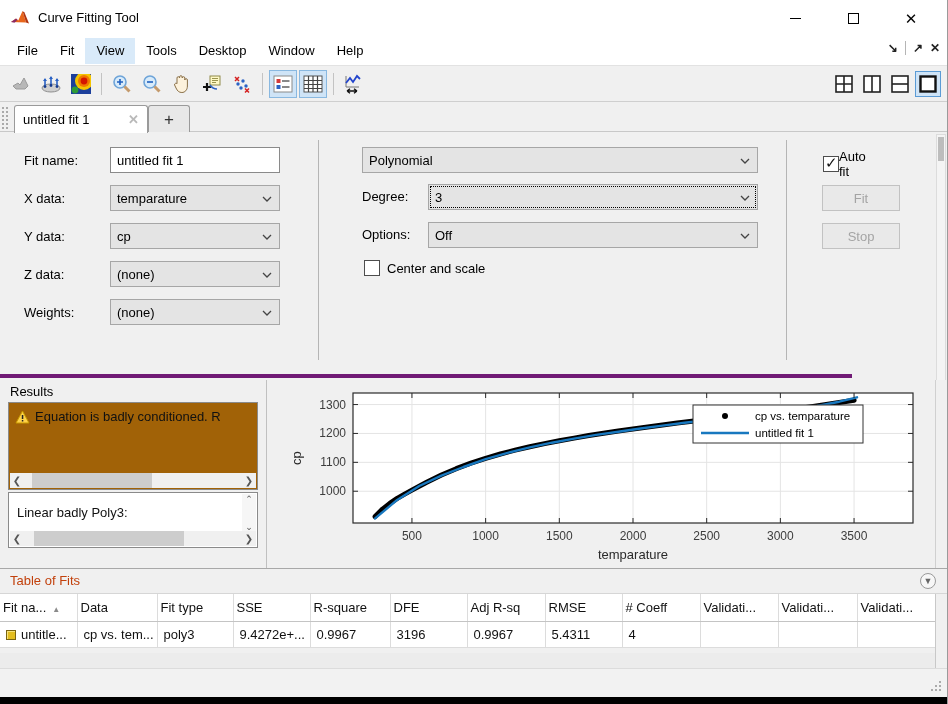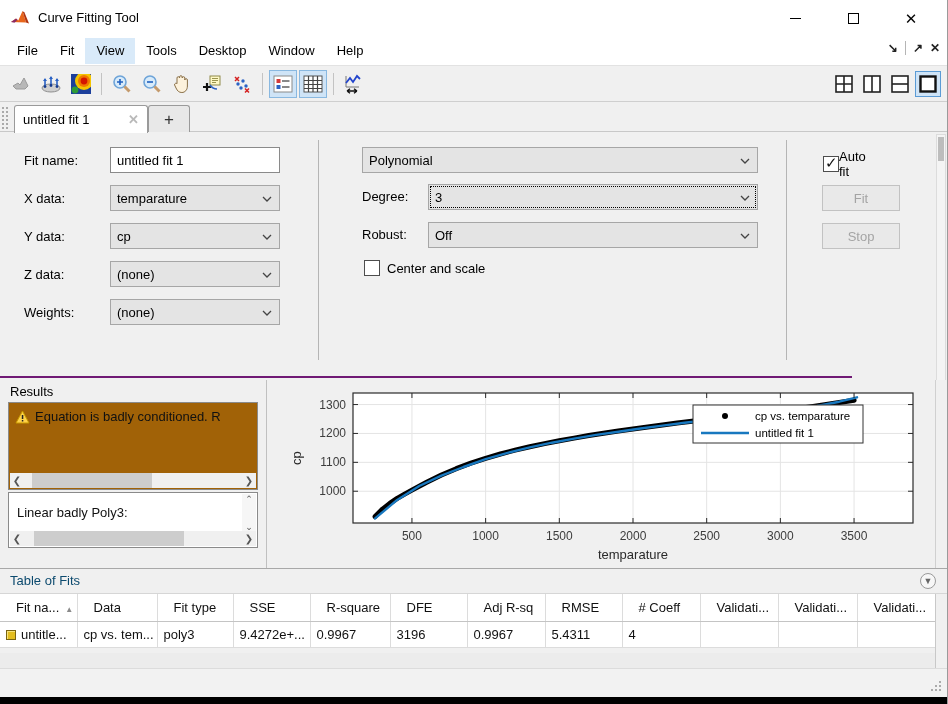--- a/index.html
+++ b/index.html
@@ -41,21 +41,21 @@
     background-size:2px 100%,2px 100%; background-position:0 0,4px 0; background-repeat:no-repeat; }
   .tab { position:absolute; left:14px; top:3px; height:28px; width:134px; background:#fff; border:1px solid #9a9a9a; border-bottom:none; border-radius:3px 3px 0 0; display:flex; align-items:center; padding:0 8px; z-index:2; }
   .tab-label { flex:1; font-size:13px; color:#000; }
   .tab-close { color:#b9b9b9; font-size:13px; font-weight:bold; margin-left:4px; }
   .tab-add { position:absolute; left:148px; top:3px; height:28px; width:42px; background:#e8e8e8; border:1px solid #9a9a9a; border-bottom:none; border-radius:3px 3px 0 0; display:flex; align-items:center; justify-content:center; font-size:17px; color:#333; }
 
   
   #main { position:absolute; left:0; top:132px; width:948px; height:565px; background:#f0f0f0; }
 
   
-  #fit-panel { position:absolute; left:0; top:0; width:852px; height:246px; background:#f0f0f0; border-bottom:2px solid #701a75; }
+  #fit-panel { position:absolute; left:0; top:0; width:852px; height:246px; background:#f0f0f0; border-bottom:4px solid #701a75; }
   .vsep { position:absolute; top:8px; height:220px; width:1px; background:#b5b5b5; }
   #vsep1 { left:318px; } #vsep2 { left:786px; }
   .frow { position:absolute; display:flex; align-items:center; }
   .flabel { font-size:13px; color:#000; }
   .tinput { width:170px; height:26px; background:#fff; border:1px solid #8a8a8a; padding:4px 6px; font-size:13px; color:#000; font-family:"Liberation Sans",sans-serif; }
   .dd { height:26px; background:#e4e4e4; border:1px solid #a6a6a6; display:flex; align-items:center; padding:0 6px; font-size:13px; color:#000; position:relative; }
   .dd .chev { position:absolute; right:7px; top:10px; }
   .dd.focused { outline:1px dotted #000; outline-offset:-3px; }
   .chk { width:16px; height:16px; background:#fff; border:1px solid #4d4d4d; position:relative; flex:none; }
   .chk.checked::after { content:"✓"; position:absolute; left:1px; top:-3px; font-size:15px; color:#111; }
@@ -80,24 +80,24 @@
   #res-model { position:absolute; left:8px; top:12px; font-size:13px; white-space:nowrap; }
   #res-box2-vscroll { position:absolute; right:1px; top:1px; width:14px; height:38px; background:#f6f6f6; display:flex; flex-direction:column; justify-content:space-between; align-items:center; color:#555; font-size:9px; }
   #res-box2-scroll { left:1px; bottom:1px; width:246px; }
 
   #chart-panel { position:absolute; left:266px; top:248px; width:669px; height:188px; background:#f0f0f0; border-left:1px solid #c0c0c0; }
   #mid-right-strip { position:absolute; left:935px; top:248px; width:13px; height:188px; background:#f0f0f0; border-left:1px solid #d0d0d0; }
 
   
   #table-section { position:absolute; left:0; top:436px; width:948px; height:129px; background:#f0f0f0; border-top:1px solid #a8a8a8; }
   #table-title-bar { position:absolute; left:0; top:0; width:948px; height:25px; background:#f0f0f0; border-bottom:1px solid #d6d6d6; }
-  #table-title { position:absolute; left:10px; top:4px; font-size:13px; color:#0c4a6e; }
+  #table-title { position:absolute; left:10px; top:4px; font-size:13px; color:#c2410c; }
   #table-collapse { position:absolute; right:12px; top:4px; width:16px; height:16px; border:1px solid #9a9a9a; border-radius:50%; display:flex; align-items:center; justify-content:center; color:#666; font-size:9px; background:#f7f7f7; }
   #fits-table { position:absolute; left:0; top:25px; width:935px; border-collapse:collapse; table-layout:fixed; background:#fff; }
-  #fits-table th { font-weight:normal; text-align:left; font-size:13px; padding:6px 16px; border-right:1px solid #dcdcdc; border-bottom:1px solid #c4c4c4; background:#fff; white-space:nowrap; overflow:hidden; }
+  #fits-table th { font-weight:normal; text-align:left; font-size:13px; padding:6px 3px; border-right:1px solid #dcdcdc; border-bottom:1px solid #c4c4c4; background:#fff; white-space:nowrap; overflow:hidden; }
   #fits-table td { font-size:13px; padding:5px 6px; border-right:1px solid #dcdcdc; border-bottom:1px solid #dcdcdc; background:#fff; white-space:nowrap; overflow:hidden; }
   .sort-arrow { font-size:8px; color:#8a8a8a; margin-left:6px; }
   .fit-swatch { display:inline-block; width:10px; height:10px; background:#e3bd1e; border:1px solid #7a6410; margin-right:5px; vertical-align:-1px; box-shadow:inset 1px 1px 0 #f6e27a; }
   #table-empty-band { position:absolute; left:0; top:84px; width:935px; height:16px; background:#ececec; border-bottom:1px solid #e0e0e0; }
   #table-right-strip { position:absolute; left:935px; top:25px; width:13px; height:104px; background:#f0f0f0; border-left:1px solid #c8c8c8; }
 
   
   #statusbar { position:absolute; left:0; top:668px; width:948px; height:29px; background:#f2f2f2; border-top:1px solid #dcdcdc; }
   #resize-grip { position:absolute; right:6px; bottom:5px; }
   #bottom-black { position:absolute; left:0; top:697px; width:948px; height:7px; background:#000; }
@@ -313,21 +313,21 @@
             <path d="M1 1 L5 5 L9 1" fill="none" stroke="#444" stroke-width="1.3"></path>
           </svg>
       </div>
       <span class="flabel" style="position:absolute; left:362px; top:57px;">Degree:</span>
       <div class="dd focused" style="position:absolute; left:428px; top:52px; width:330px;">
         <span>3</span>
         <svg class="chev" width="10" height="6" viewBox="0 0 10 6">
             <path d="M1 1 L5 5 L9 1" fill="none" stroke="#444" stroke-width="1.3"></path>
           </svg>
       </div>
-      <span class="flabel" style="position:absolute; left:362px; top:95px;">Robust:</span>
+      <span class="flabel" style="position:absolute; left:362px; top:95px;">Options:</span>
       <div class="dd" style="position:absolute; left:428px; top:90px; width:330px;">
         <span>Off</span>
         <svg class="chev" width="10" height="6" viewBox="0 0 10 6">
             <path d="M1 1 L5 5 L9 1" fill="none" stroke="#444" stroke-width="1.3"></path>
           </svg>
       </div>
       <div class="frow" style="left:364px; top:128px; gap:7px;">
         <span class="chk" id="cs-chk"></span>
         <span class="flabel">Center and scale</span>
       </div>

